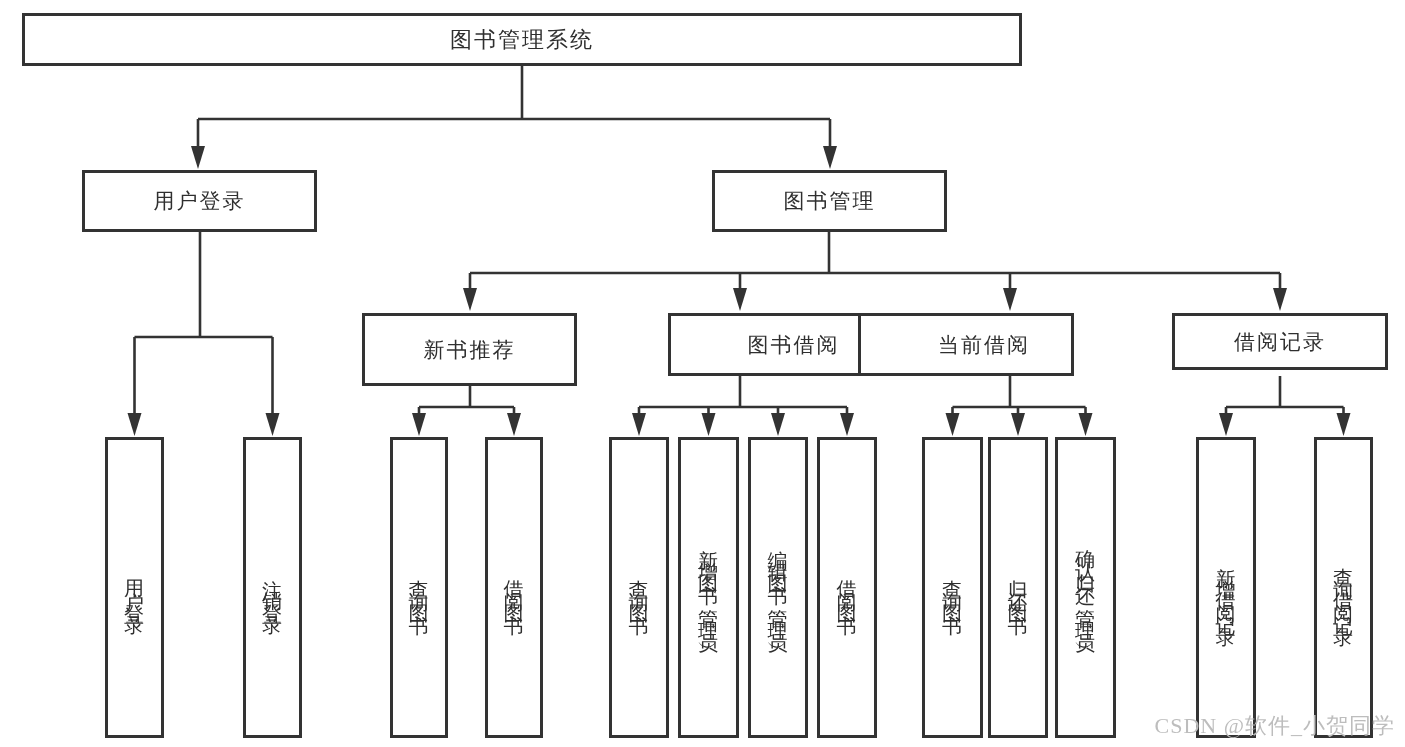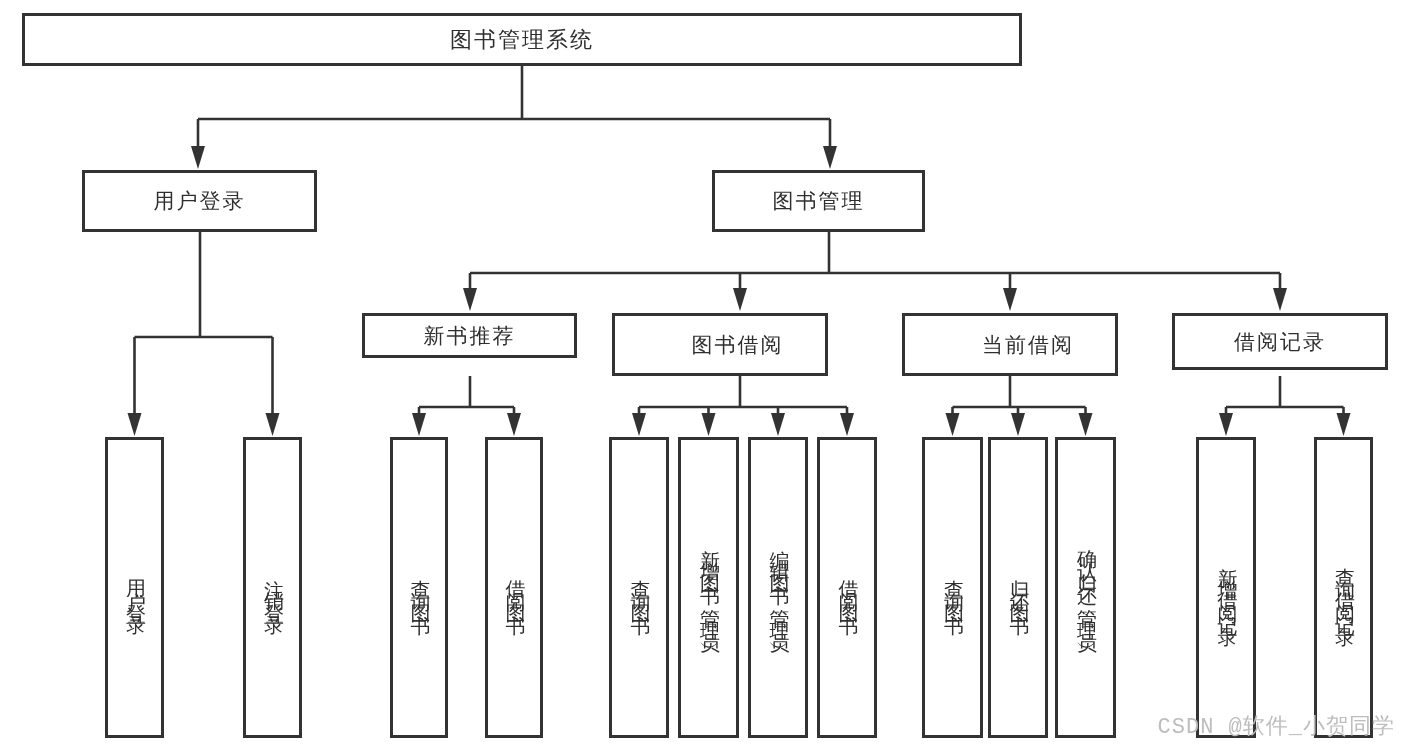--- a/index.html
+++ b/index.html
@@ -7,21 +7,21 @@
     --text: #2f2f2f;
     --bg: #ffffff;
     --wm: #bdbdbd;
   }
   html, body { margin: 0; padding: 0; background: #fff; }
   .canvas {
     position: relative;
     width: 1405px;
     height: 747px;
     background: var(--bg);
-    font-family: Liberation Mono, monospace;
+    font-family: Liberation Serif, serif;
     color: var(--text);
     overflow: hidden;
   }
   .connectors { position: absolute; left: 0; top: 0; width: 1405px; height: 747px; }
   .connectors path { stroke: var(--border); stroke-width: 2.6; fill: none; }
   .connectors polygon { fill: var(--border); }
   .box {
     position: absolute;
     box-sizing: border-box;
     border: 3px solid var(--border);
@@ -124,31 +124,31 @@
       <polygon points="1336.5,413 1350.5,413 1343.5,436"></polygon>
   </svg>
 
   <div class="box h root" style="left:22px; top:13px; width:1000px; height:53px;">
     <span>图书管理系统</span>
   </div>
 
   <div class="box h" style="left:82px; top:170px; width:235px; height:62px;">
     <span>用户登录</span>
   </div>
-  <div class="box h" style="left:712px; top:170px; width:213px; height:62px;">
+  <div class="box h" style="left:712px; top:170px; width:235px; height:62px;">
     <span>图书管理</span>
   </div>
 
-  <div class="box h" style="left:362px; top:313px; width:215px; height:45px;">
+  <div class="box h" style="left:362px; top:313px; width:215px; height:73px;">
     <span>新书推荐</span>
   </div>
-  <div class="box h" style="left:612px; top:313px; width:216px; height:63px;padding-left:35px;">
+  <div class="box h" style="left:668px; top:313px; width:216px; height:63px;padding-left:35px;">
     <span>图书借阅</span>
   </div>
-  <div class="box h" style="left:902px; top:313px; width:216px; height:63px;padding-left:36px;">
+  <div class="box h" style="left:858px; top:313px; width:216px; height:63px;padding-left:36px;">
     <span>当前借阅</span>
   </div>
   <div class="box h" style="left:1172px; top:313px; width:216px; height:57px;">
     <span>借阅记录</span>
   </div>
 
   <div class="box v" style="left:105px; top:437px; width:59px; height:301px;">
     <span>用户登录</span>
   </div>
   <div class="box v" style="left:243px; top:437px; width:59px; height:301px;">

